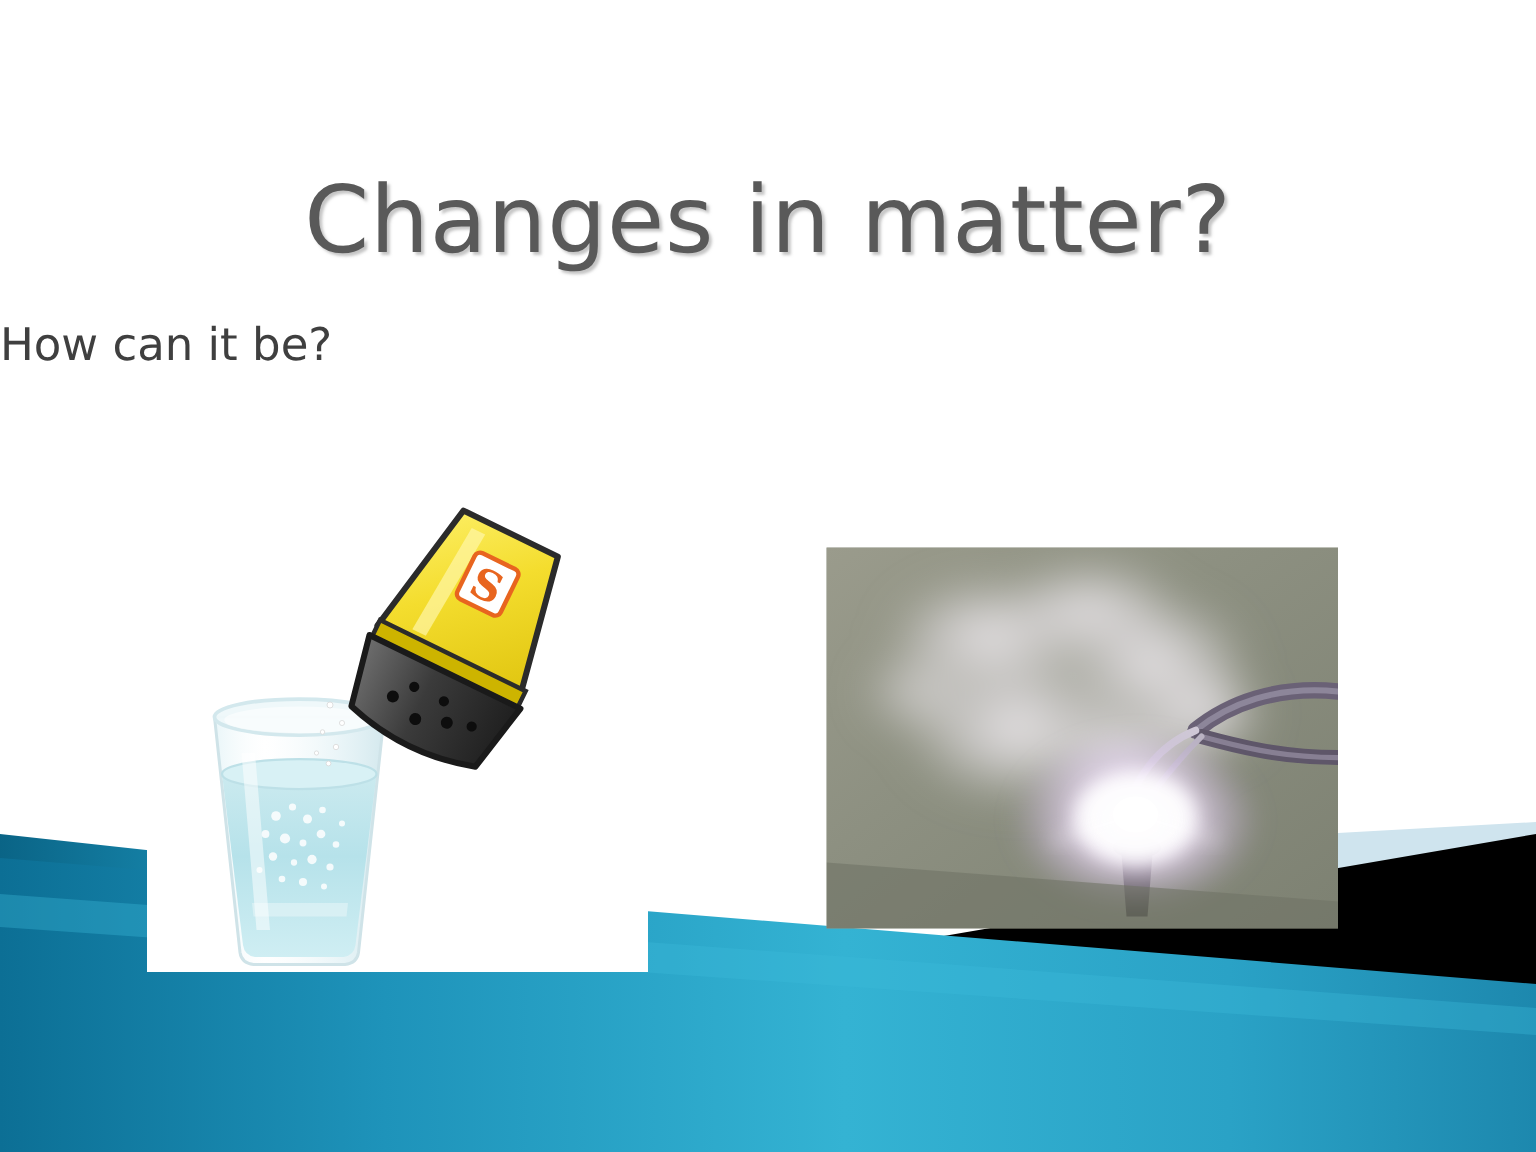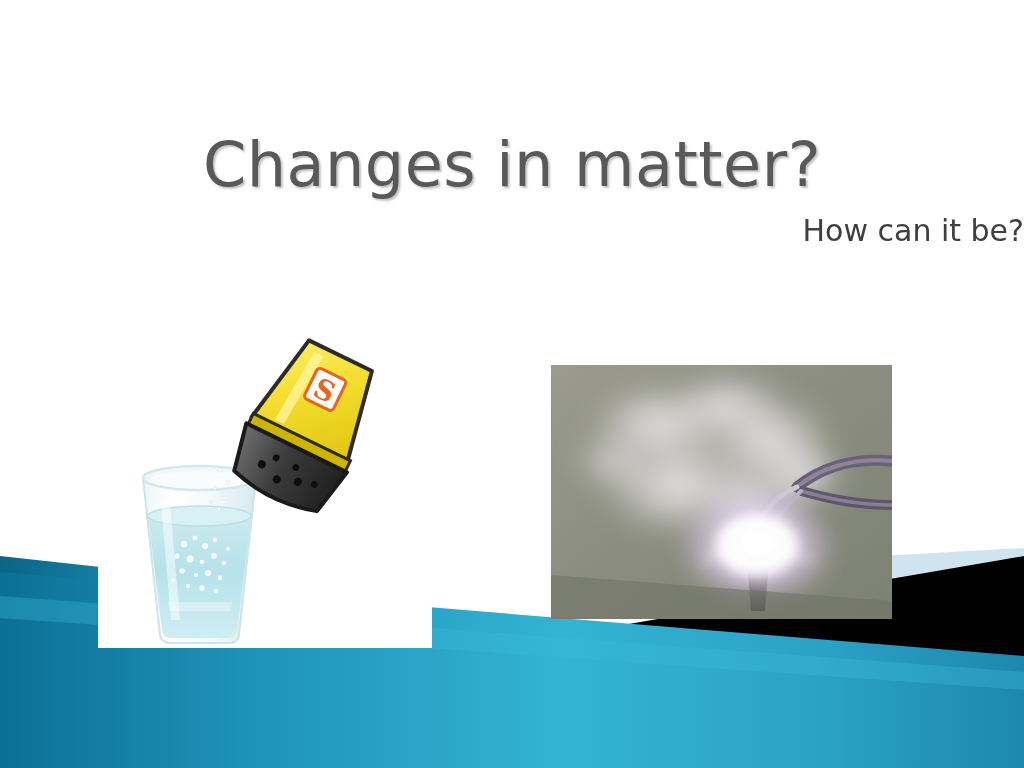--- a/index.html
+++ b/index.html
@@ -27,37 +27,37 @@
     top: 0;
     width: 1024px;
     height: 768px;
     pointer-events: none;
   }
 
   
   #title {
     position: absolute;
     left: 0;
-    top: 128px;
+    top: 110px;
     width: 1024px;
     text-align: center;
     font-size: 62px;
     font-weight: normal;
     color: #595959;
     letter-spacing: 0.5px;
     text-shadow: 2px 2px 2px rgba(150,150,150,0.55);
     font-family: "DejaVu Sans", sans-serif;
   }
 
   #subtitle {
     position: absolute;
     left: 0;
     top: 213px;
     width: 1024px;
-    text-align: right;
+    text-align: left;
     font-size: 30px;
     color: #3f3f3f;
     font-family: "DejaVu Sans", sans-serif;
   }
 
   
   .picture {
     position: absolute;
     overflow: hidden;
   }

